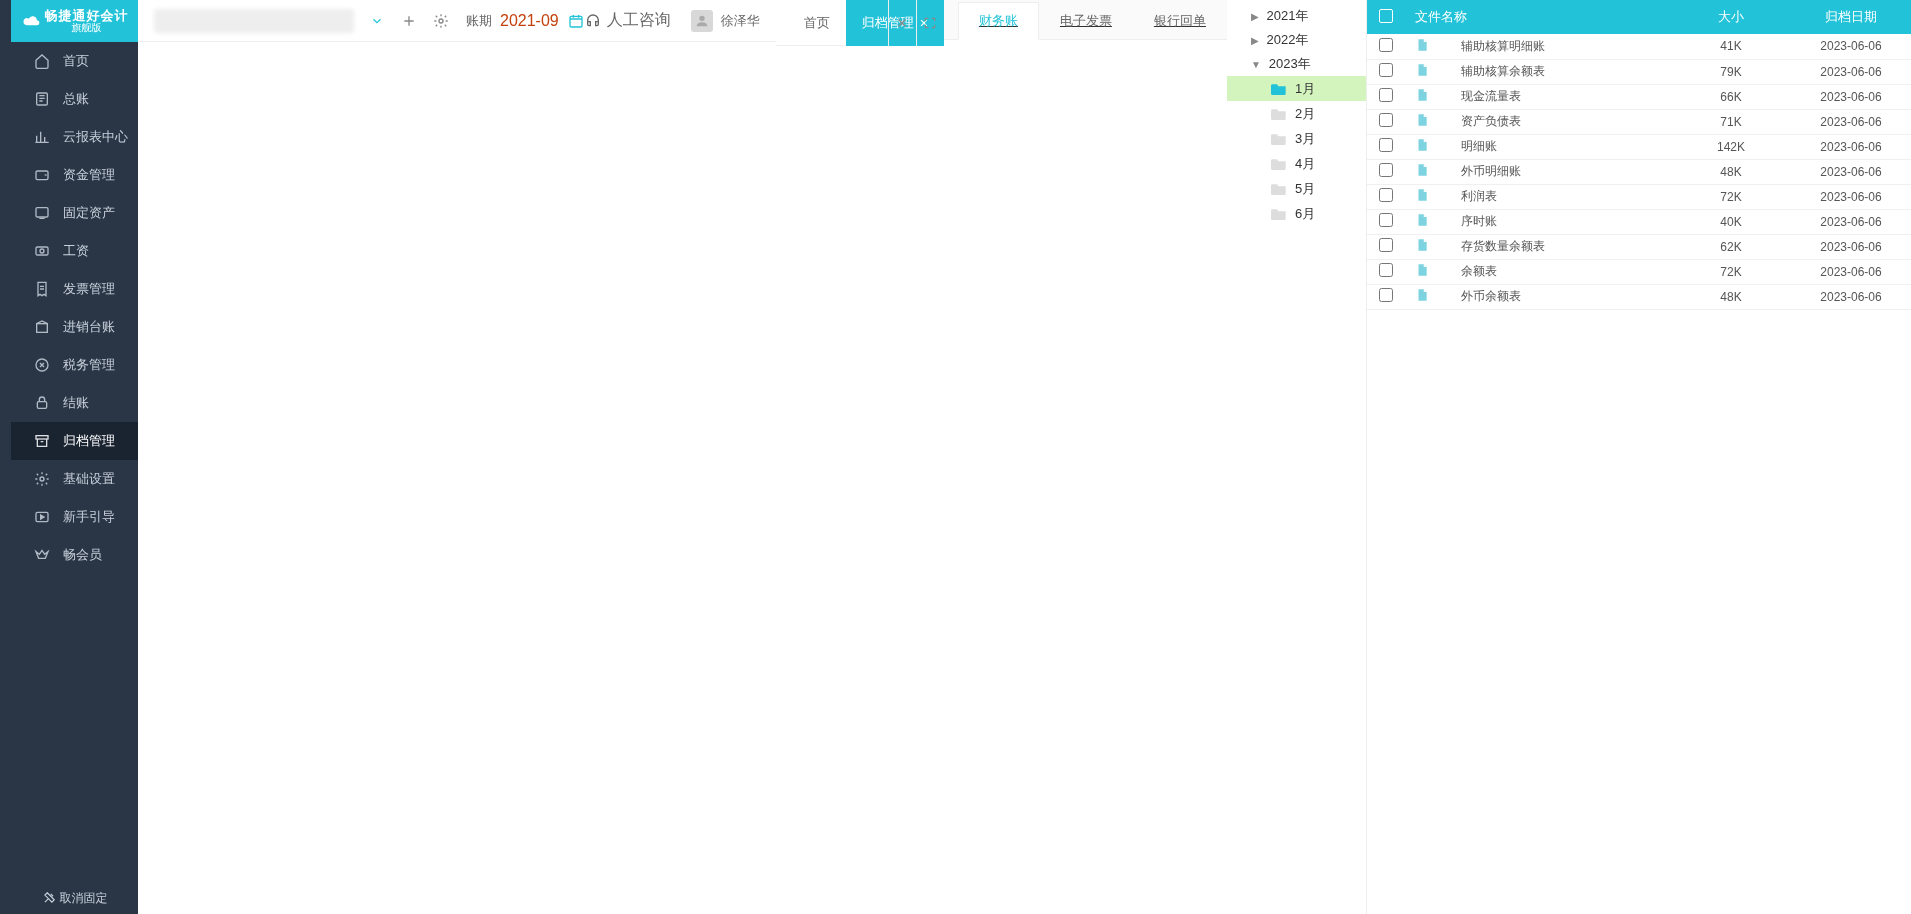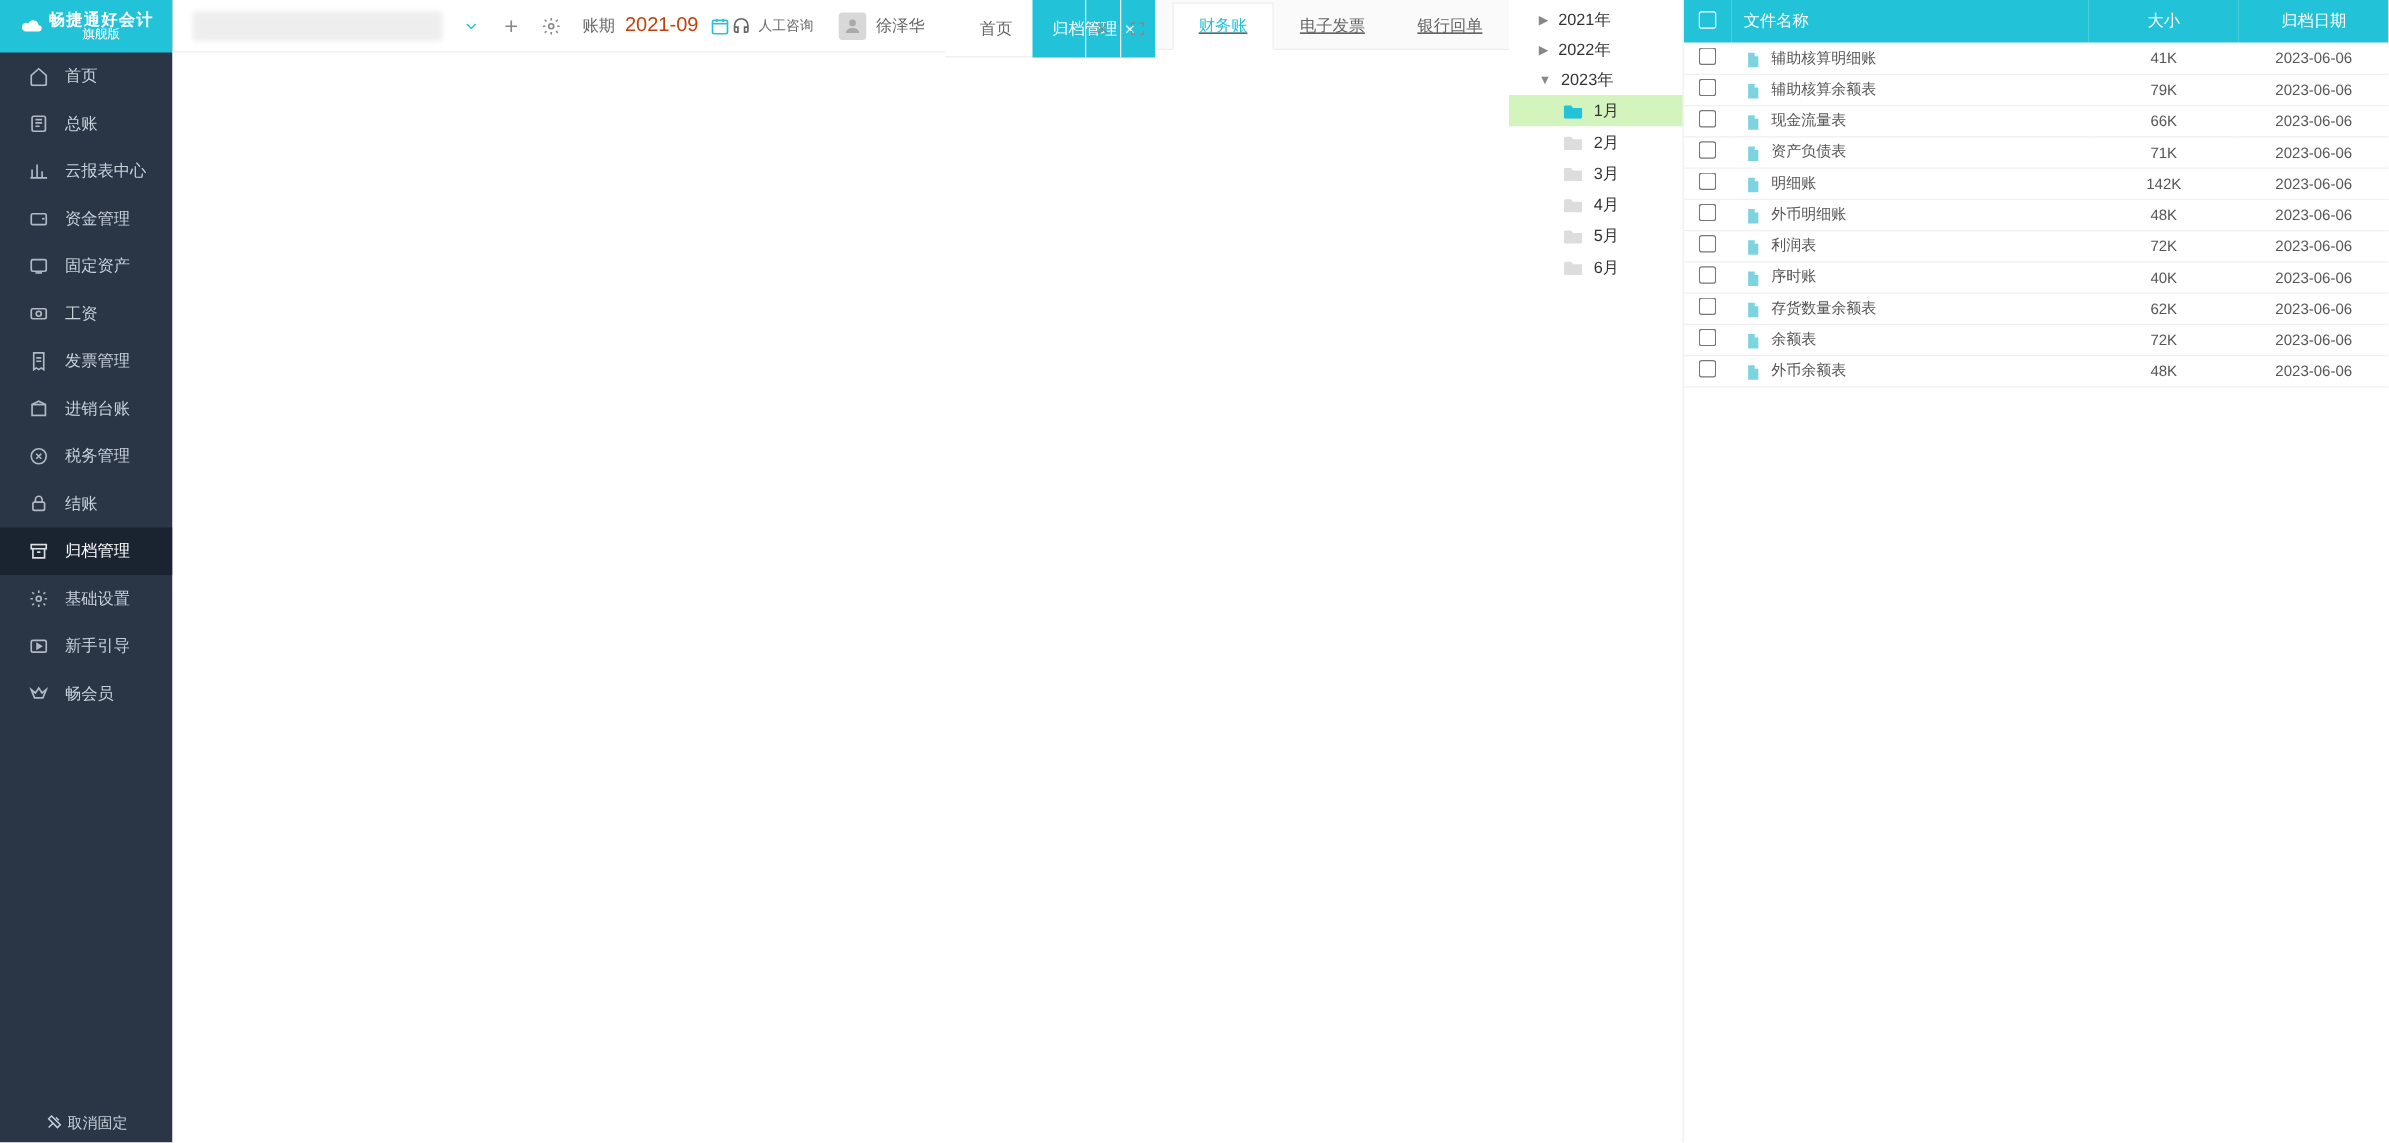--- a/index.html
+++ b/index.html
@@ -1,21 +1,21 @@
 <!DOCTYPE html>
 <html><head>
   <meta charset="utf-8">
   <style>
     * { margin: 0; padding: 0; box-sizing: border-box; }
     body { font-family: "Microsoft YaHei", Arial, sans-serif; font-size: 13px; color: #333; background: #fff; overflow: hidden; }
     
     .app { display: flex; height: 914px; width: 1911px; }
     
     
-    .sidebar { width: 138px; background: #2a3646; color: #c8d0db; display: flex; flex-direction: column; }
+    .sidebar { width: 138px; background: #2a3646; color: #c8d0db; display: flex; flex-direction: column; padding-left: 11px; }
     .logo-area { background: #22c3d8; height: 42px; display: flex; align-items: center; justify-content: center; padding: 0 8px; }
     .logo-text { color: #fff; font-size: 13px; font-weight: bold; letter-spacing: 1px; }
     .logo-sub { color: #fff; font-size: 10px; text-align: center; margin-top: -2px;}
     .logo-wrap { display: flex; flex-direction: column; align-items: center; line-height: 1.2;}
     .cloud-icon { width: 20px; height: 14px; margin-right: 4px; }
     
     .nav { flex: 1; }
     .nav-item { display: flex; align-items: center; height: 38px; padding-left: 22px; cursor: pointer; color: #c8d0db; font-size: 13px; }
     .nav-item.active { background: #1a2330; color: #fff; }
     .nav-icon { width: 18px; height: 18px; margin-right: 12px; display: flex; align-items: center; justify-content: center; opacity: 0.85; }
@@ -26,21 +26,21 @@
     .main { flex: 1; display: flex; flex-direction: row; background: #fff; }
     
     
     .topbar { height: 42px; display: flex; align-items: center; padding: 0 16px; border-bottom: 1px solid #eee; }
     .company-blur { width: 200px; height: 24px; background: #eee; border-radius: 3px; filter: blur(2px); }
     .topbar-icon { width: 18px; height: 18px; margin-left: 14px; color: #888; cursor: pointer; display:flex; align-items:center; justify-content:center;}
     .period-label { margin-left: 16px; color: #666; font-size: 13px; }
     .period-value { margin-left: 8px; color: #c2410c; font-size: 16px; }
     .cal-icon { margin-left: 8px; color: #22c3d8; }
     .topbar-spacer { flex: 1; }
-    .support { display:flex; align-items:center; color:#666; font-size:11px; cursor:pointer; margin-right: 20px;}
+    .support { display:flex; align-items:center; color:#666; font-size:16px; cursor:pointer; margin-right: 20px;}
     .support svg { margin-right: 6px; }
     .avatar { width: 22px; height: 22px; background:#d8d8d8; border-radius: 3px; margin-right: 8px; display:flex;align-items:center;justify-content:center;}
     .username { color:#666; font-size:13px; }
     
     
     .tabs-bar { height: 46px; display: flex; align-items: center; padding-left: 12px; border-bottom: 1px solid #eee; position: relative;}
     .page-tab { padding: 0 16px; height: 46px; display:flex; align-items:center; color:#666; cursor:pointer; font-size:13px;}
     .page-tab.active { background:#22c3d8; color:#fff; }
     .tab-close { margin-left: 6px; font-size: 14px;}
     .tabs-right { position:absolute; right: 0; top:0; height:46px; display:flex; align-items:center; }
@@ -68,21 +68,21 @@
     .folder-icon { width:16px; height:12px; margin-right: 8px;}
     
     
     .table-panel { flex:1; overflow:auto;}
     table { width:100%; border-collapse: collapse;}
     thead { background:#22c3d8; color:#fff;}
     th { height:34px; text-align:left; padding: 0 10px; font-weight:normal; font-size:13px;}
     th.center, td.center { text-align:center;}
     th.cb, td.cb { width: 38px; text-align:center;}
     td { height:25px; padding: 0 10px; border-bottom: 1px solid #f0f0f0; font-size:12px; color:#555;}
-    .file-cell { display:flex; align-items:flex-end;}
+    .file-cell { display:flex; align-items:flex-start;gap:24px;}
     .doc-icon { width:14px; height:14px; margin-right: 8px;}
     input[type=checkbox]{ width:14px; height:14px; cursor:pointer;}
     th .hcb { appearance: none; width:14px; height:14px; border:1px solid #fff; border-radius:2px; background:transparent;}
     .col-size { width: 120px;}
     .col-date { width: 120px;}
   </style>
 </head>
 <body>
 
 <div class="app">

